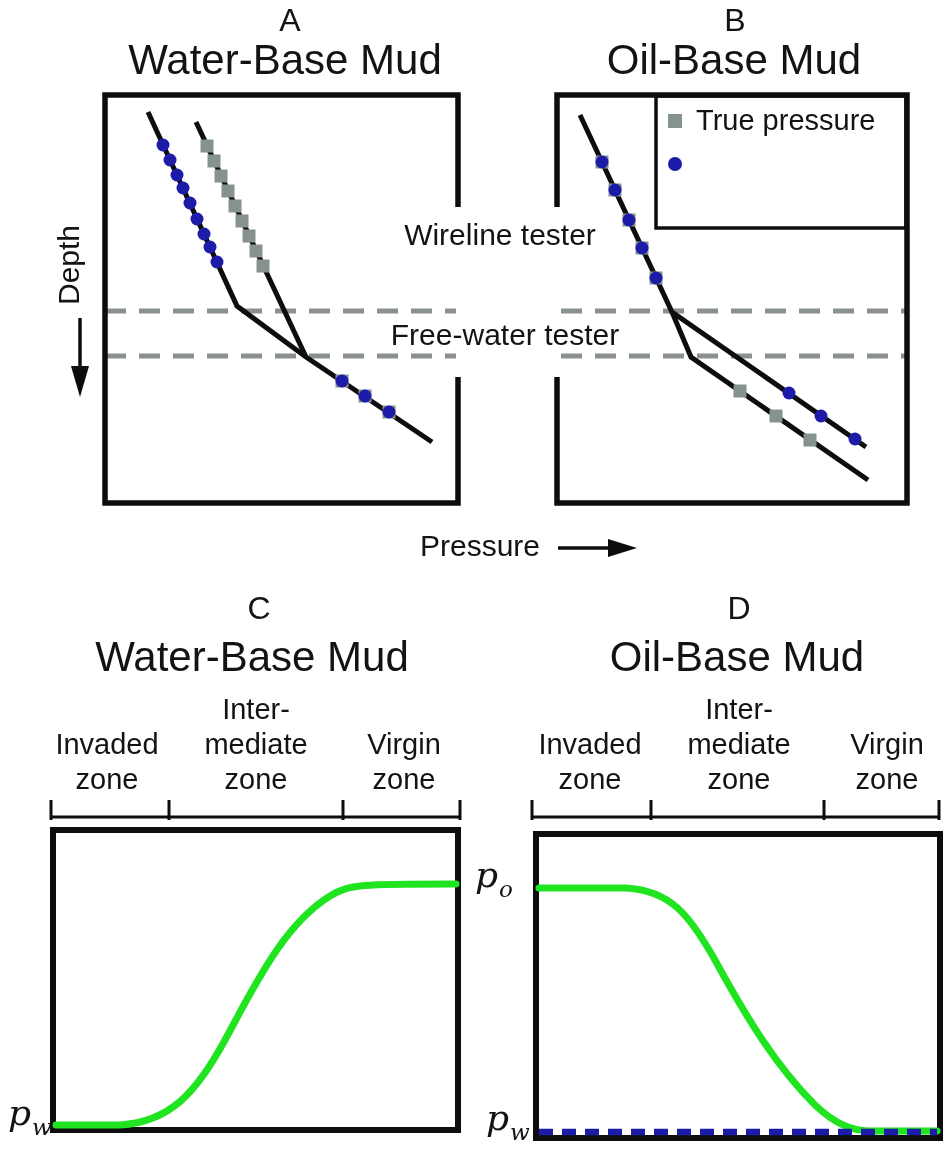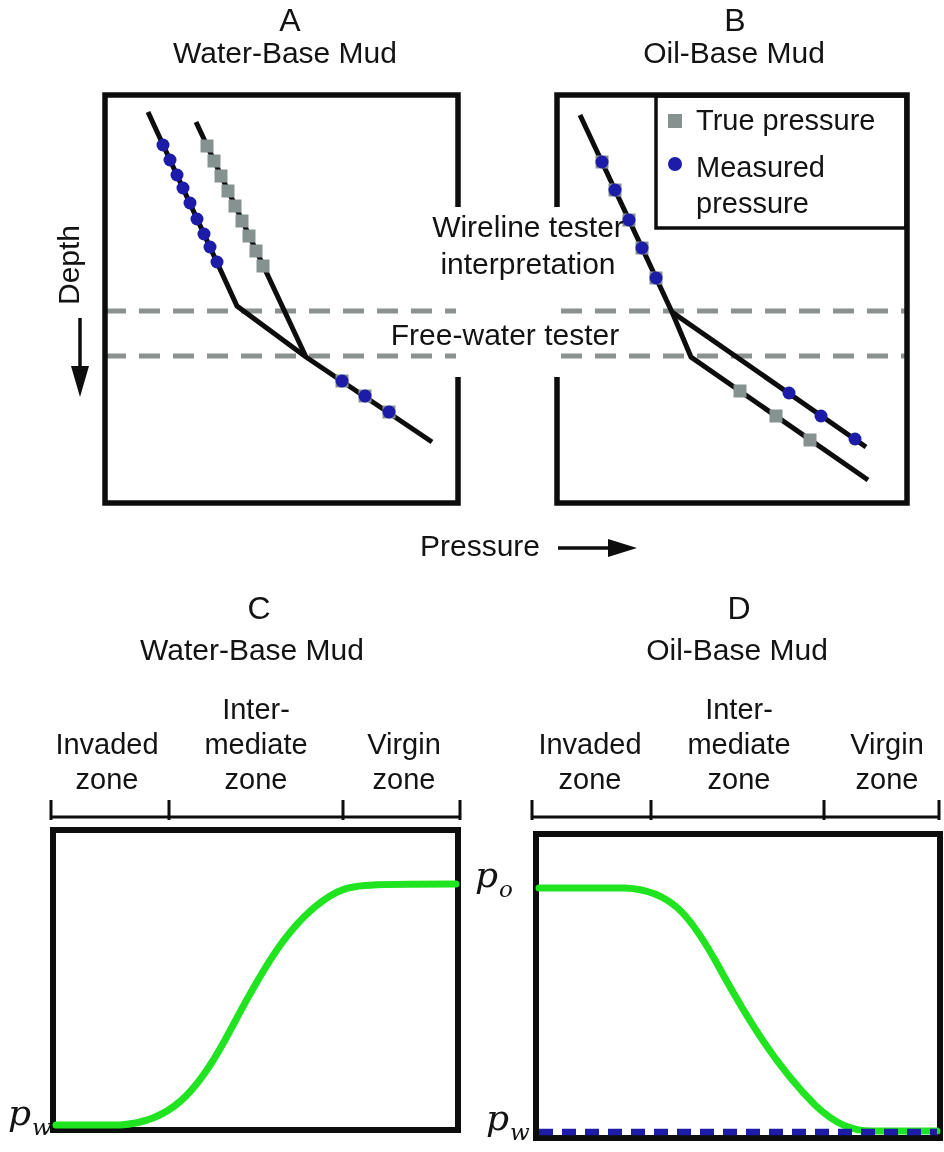--- a/index.html
+++ b/index.html
@@ -4,21 +4,21 @@
 <style>
   html,body{margin:0;padding:0;background:#ffffff;}
   .stage{
     position:relative;width:944px;height:1152px;background:#ffffff;overflow:hidden;
     font-family:"Liberation Sans",sans-serif;color:#111111;
   }
   .stage svg{position:absolute;left:0;top:0;}
   .lbl{position:absolute;white-space:nowrap;color:#131313;line-height:1.15;}
   .ctr{transform:translateX(-50%);text-align:center;}
   .fs32{font-size:32px;}
-  .fs31{font-size:30px;}
+  .fs31{font-size:42px;}
   .fs30{font-size:30px;}
   .fs29{font-size:29px;}
   .zone{font-size:29px;line-height:35px;}
   .two{line-height:37px;}
   .leg2{line-height:36px;}
   .depth-lbl{transform:translate(-50%,-50%) rotate(-90deg);}
   .pv-wrap{line-height:1;}
   .pv{font-family:"DejaVu Serif",serif;font-style:italic;font-size:36px;}
   .psub{font-family:"DejaVu Serif",serif;font-style:italic;font-size:23px;position:relative;top:10px;left:1px;}
 </style>
@@ -94,28 +94,23 @@
       <path d="M539,1132 H937" fill="none" stroke="#1c1ca8" stroke-width="6.5" stroke-dasharray="14 9" stroke-linejoin="miter"></path>
     </svg>
 
   <div class="lbl ctr fs32" style="left:290px;top:2px;">A</div>
   <div class="lbl ctr fs31" style="left:285px;top:36px;">Water-Base Mud</div>
 
   <div class="lbl ctr fs32" style="left:735px;top:2px;">B</div>
   <div class="lbl ctr fs31" style="left:734px;top:36px;">Oil-Base Mud</div>
 
   <div class="lbl fs29" style="left:696px;top:104px;">True pressure</div>
-  <div class="lbl fs29 leg2" style="left:696px;top:149px;">
-    <div>Measured</div>
-    <div>pressure</div>
-  </div>
 
-  <div class="lbl ctr fs30 two" style="left:500px;top:208px;margin-left:28px;">
+  <div class="lbl ctr fs30 two" style="left:500px;top:216px;">
     <div>Wireline tester</div>
-    <div>interpretation</div>
   </div>
   <div class="lbl ctr fs30" style="left:505px;top:318px;">Free-water tester</div>
 
   <div class="lbl fs30 depth-lbl" style="left:69px;top:265px;">Depth</div>
   <div class="lbl fs30" style="left:420px;top:529px;">Pressure</div>
 
   <div class="lbl ctr fs32" style="left:259px;top:590px;">C</div>
   <div class="lbl ctr fs31" style="left:252px;top:633px;">Water-Base Mud</div>
 
   <div class="lbl ctr fs32" style="left:739px;top:590px;">D</div>

